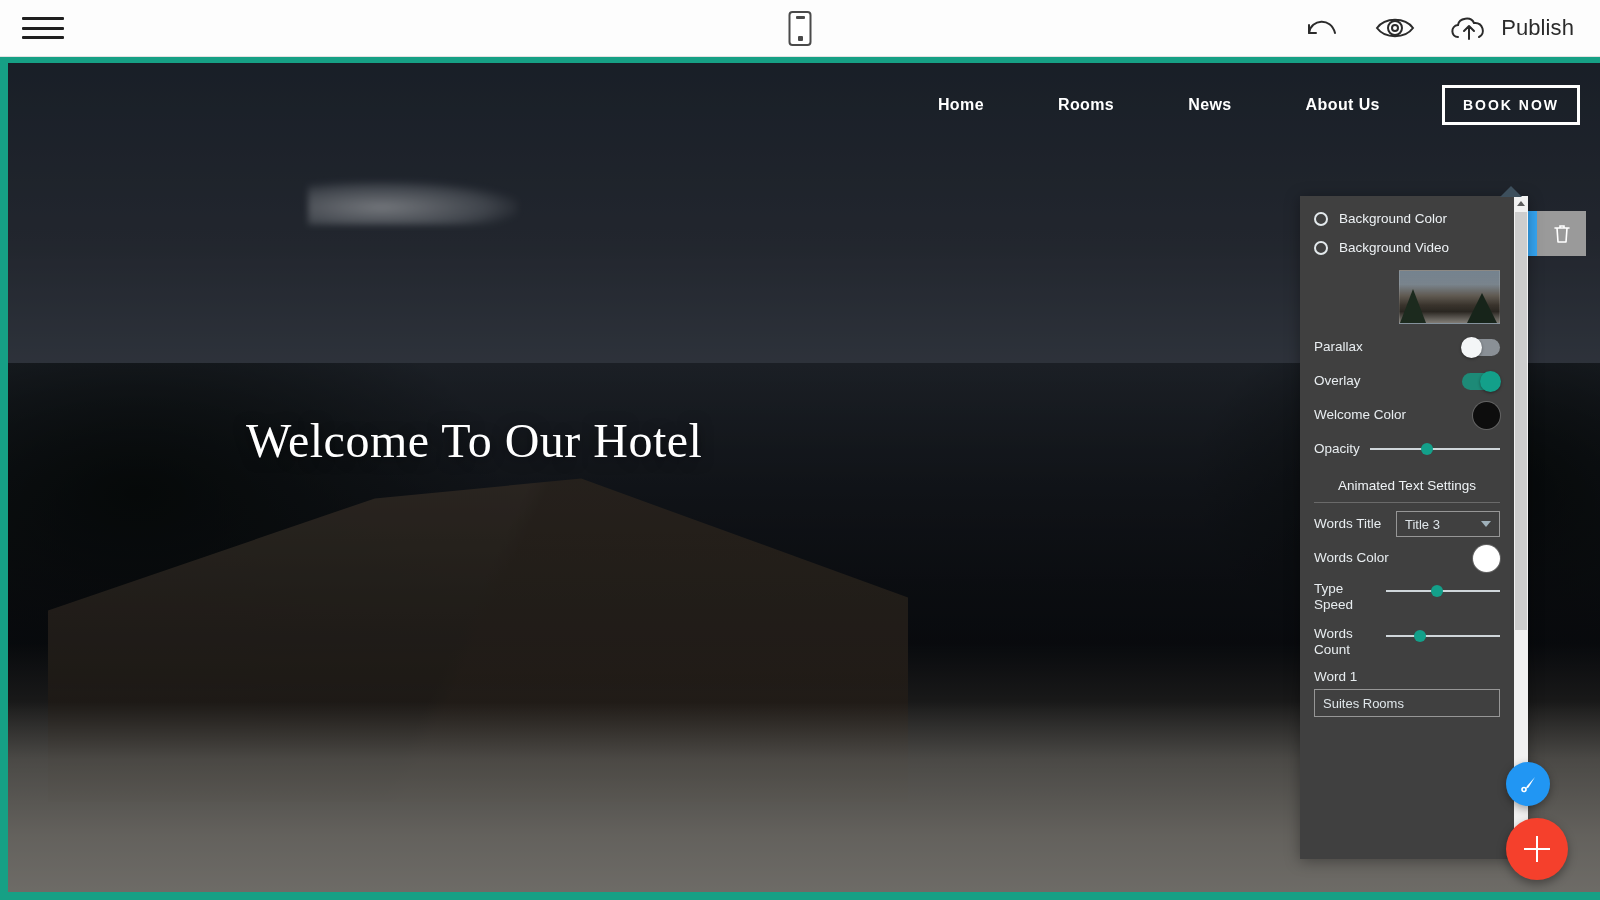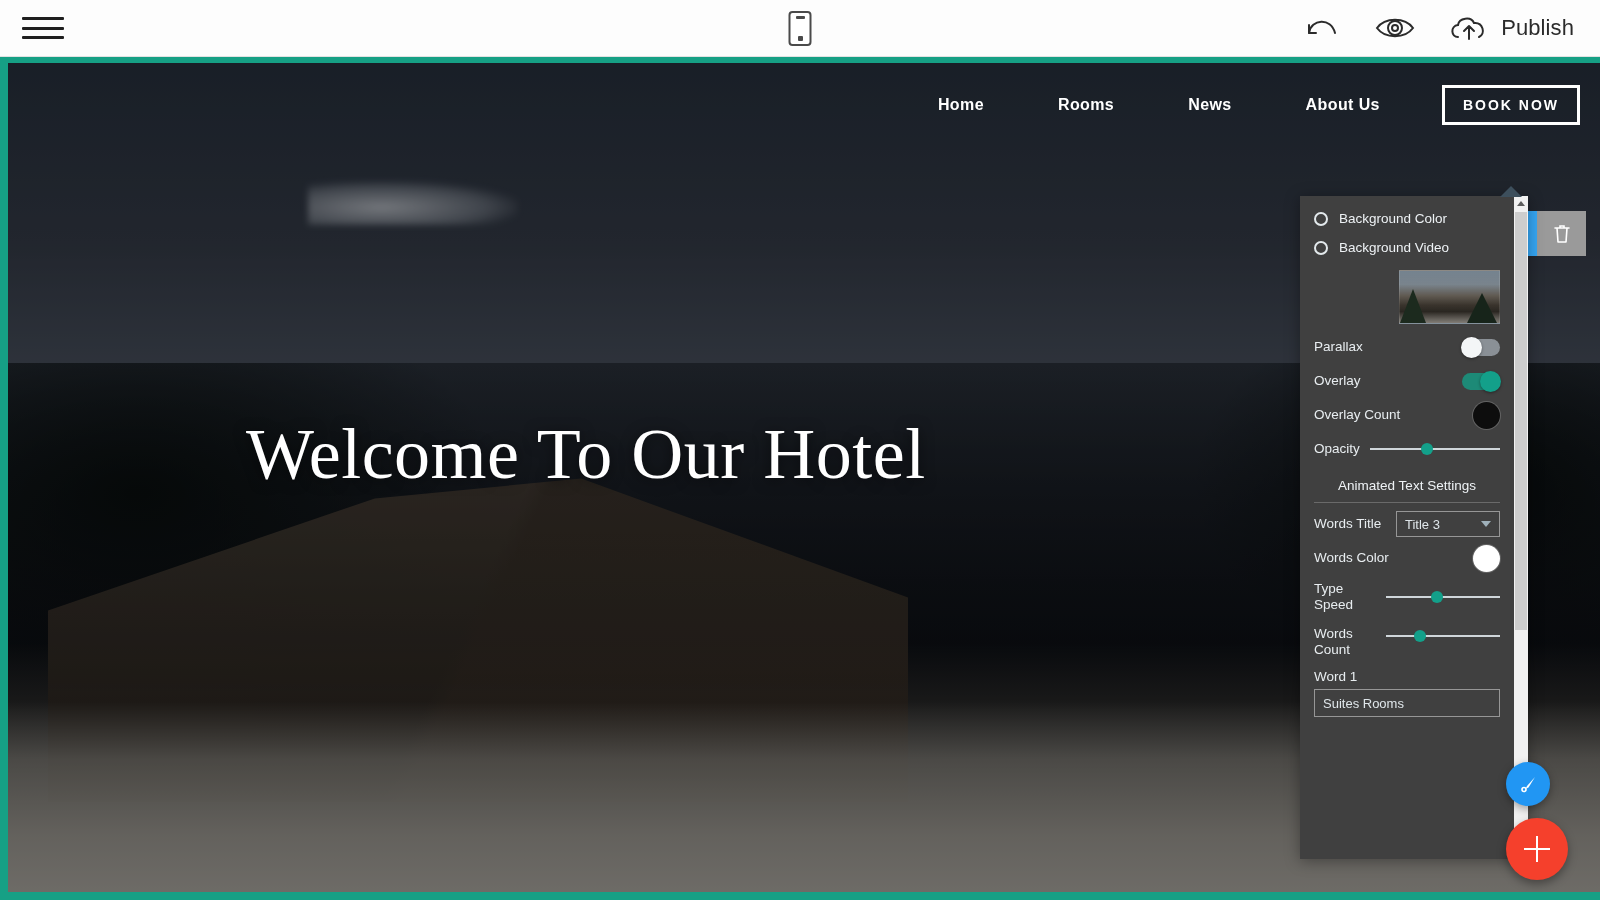--- a/index.html
+++ b/index.html
@@ -131,21 +131,21 @@
     border: 3px solid #ffffff; color: #ffffff;
     font-size: 14px; font-weight: 700; letter-spacing: 2px;
     padding: 9px 18px; margin-left: 16px; cursor: pointer;
     background: transparent;
   }
 
   
   #hero-copy { position: absolute; left: 238px; top: 350px; z-index: 5; }
   #hero-title {
     font-family: "Liberation Serif", serif;
-    color: #ffffff; font-size: 72px; line-height: 1.15; font-weight: 400;
+    color: #ffffff; font-size: 48px; line-height: 1.15; font-weight: 400;
     letter-spacing: .5px;
     text-shadow: 0 2px 14px rgba(0,0,0,.55);
   }
   #hero-subtitle-wrap {
     margin-top: 16px; display: inline-flex; align-items: baseline; position: relative;
   }
   #hero-subtitle {
     font-family: "Liberation Serif", serif;
     color: #ffffff; font-size: 32px; font-weight: 400;
     text-shadow: 0 2px 10px rgba(0,0,0,.6);
@@ -451,21 +451,21 @@
     <div class="prow">
       <span class="plabel">Overlay</span>
       <span class="pctl">
         <span class="toggle on">
           <span class="knob"></span>
         </span>
       </span>
     </div>
 
     <div class="prow">
-      <span class="plabel">Overlay Count</span>
+      <span class="plabel">Welcome Color</span>
       <span class="pctl">
         <span class="swatch" id="overlay-swatch" style="background:#0d0d0d"></span>
       </span>
     </div>
 
     <div class="prow">
       <span class="plabel">Opacity</span>
       <span class="slider">
         <span class="track"></span>
         <span class="thumb" id="opacity-thumb" style="left: calc(44% - 6px); background: rgb(19, 160, 138);"></span>
@@ -484,21 +484,21 @@
       </span>
     </div>
 
     <div class="prow">
       <span class="plabel">Words Color</span>
       <span class="pctl">
         <span class="swatch" id="words-swatch" style="background:#ffffff"></span>
       </span>
     </div>
 
-    <div class="prow" style="align-items:center; padding-top:6px;">
+    <div class="prow" style="align-items:flex-start; padding-top:6px;">
       <span class="plabel" style="width:62px;">
         <span>Type Speed</span>
       </span>
       <span class="slider">
         <span class="track"></span>
         <span class="thumb" id="type-speed-thumb" style="left: calc(45% - 6px); background: rgb(19, 160, 138);"></span>
       </span>
     </div>
 
     <div class="prow" style="align-items:flex-start; padding-top:12px;">

